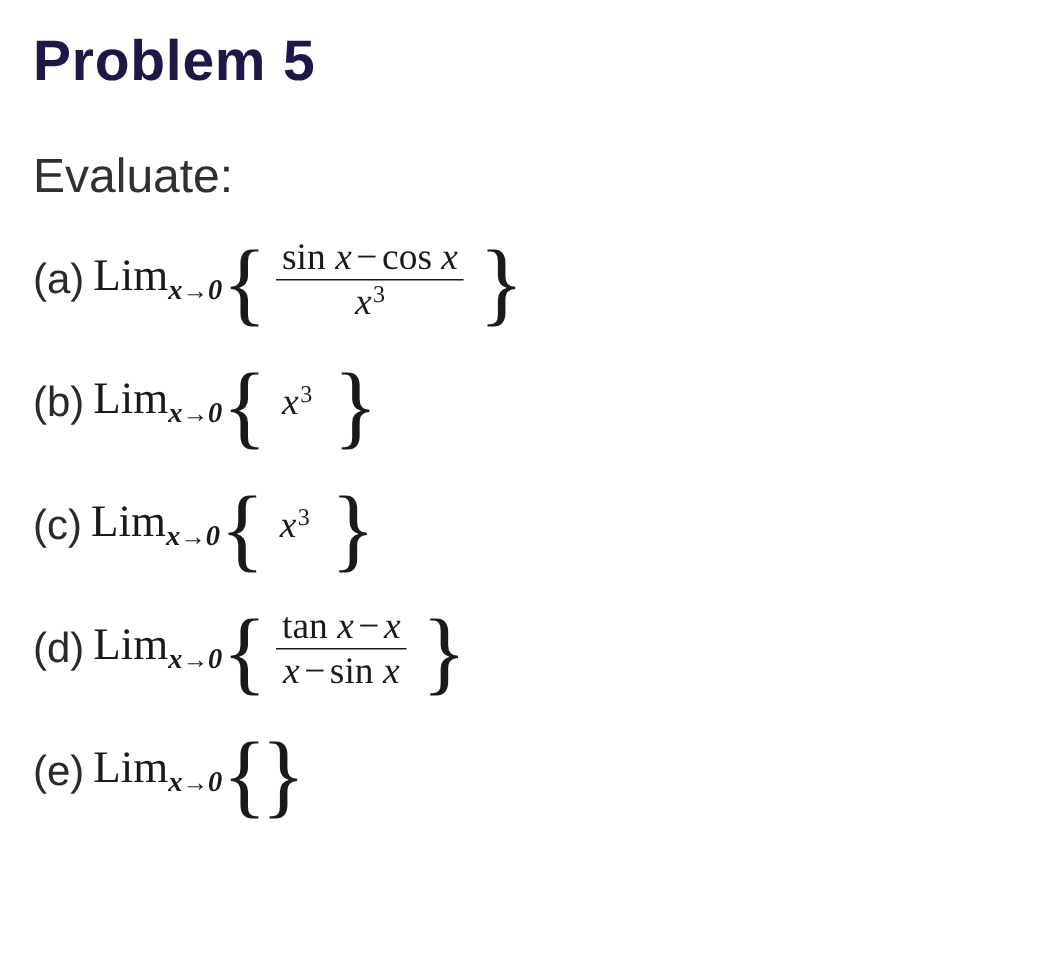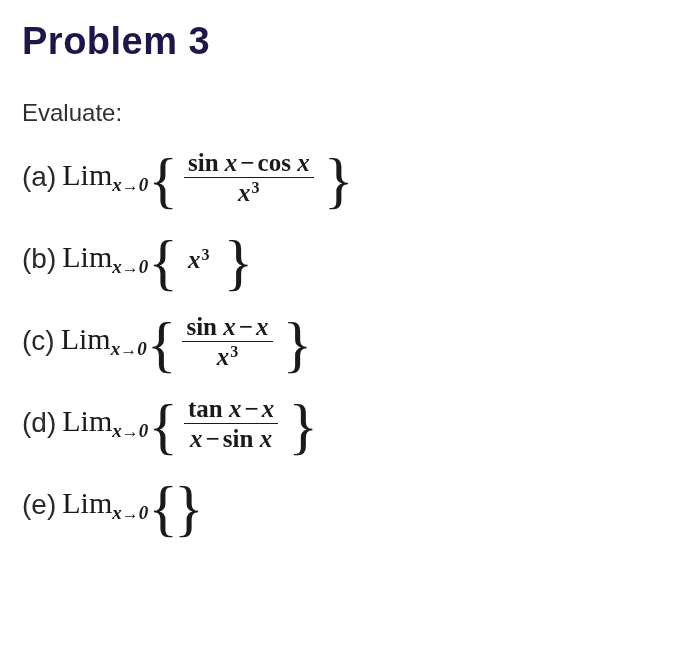--- a/index.html
+++ b/index.html
@@ -15,21 +15,21 @@
   .title {
     font-family: 'Segoe UI', Arial, sans-serif;
     font-weight: 800;
     font-size: 38px;
     color: #1f1747;
     margin: 0 0 36px 0;
     letter-spacing: 0.5px;
   }
   .prompt {
     font-family: Arial, 'Segoe UI', sans-serif;
-    font-size: 24px;
+    font-size: 32px;
     color: #303030;
     margin-bottom: 10px;
   }
   .items {
     display: flex;
     flex-direction: column;
     gap: 2px;
   }
   .item {
     display: flex;
@@ -68,41 +68,40 @@
     font-weight: 400;
     letter-spacing: -4px;
   }
   .frac {
     display: inline-flex;
     flex-direction: column;
     align-items: center;
     vertical-align: middle;
     margin: 0 10px;
     font-family: 'Times New Roman', Georgia, serif;
-    font-weight: bold;
   }
   .frac .num, .frac .den {
     padding: 2px 4px;
     font-size: 25px;
     white-space: nowrap;
   }
   .frac .num { border-bottom: 1.5px solid #1a1a1a; }
   .var { font-style: italic; }
   sup.exp {
     font-size: 16px;
     vertical-align: 8px;
     font-style: normal;
     margin-left: 1px;
   }
   .minus { margin: 0 3px; }
 </style>
 </head>
 <body>
 
-<h1 class="title">Problem 3</h1>
+<h1 class="title">Problem 5</h1>
 
 <div class="prompt">Evaluate:</div>
 
 <div class="items">
 
   <div class="item">
     <span class="label">(a)</span>
     <span class="lim">
       <span>Lim</span><span class="lim-sub"><span>x</span><span class="arrow">→</span><span>0</span></span>
     </span>
@@ -126,21 +125,20 @@
     <span class="brace">}</span>
   </div>
 
   <div class="item">
     <span class="label">(c)</span>
     <span class="lim">
       <span>Lim</span><span class="lim-sub"><span>x</span><span class="arrow">→</span><span>0</span></span>
     </span>
     <span class="brace">{</span>
     <span class="frac">
-      <span class="num">sin <span class="var">x</span><span class="minus">−</span><span class="var">x</span></span>
       <span class="den"><span class="var">x</span><sup class="exp">3</sup></span>
     </span>
     <span class="brace">}</span>
   </div>
 
   <div class="item">
     <span class="label">(d)</span>
     <span class="lim">
       <span>Lim</span><span class="lim-sub"><span>x</span><span class="arrow">→</span><span>0</span></span>
     </span>

